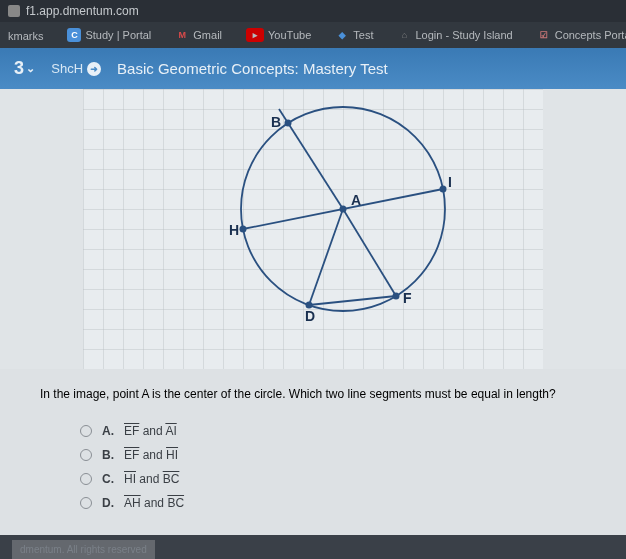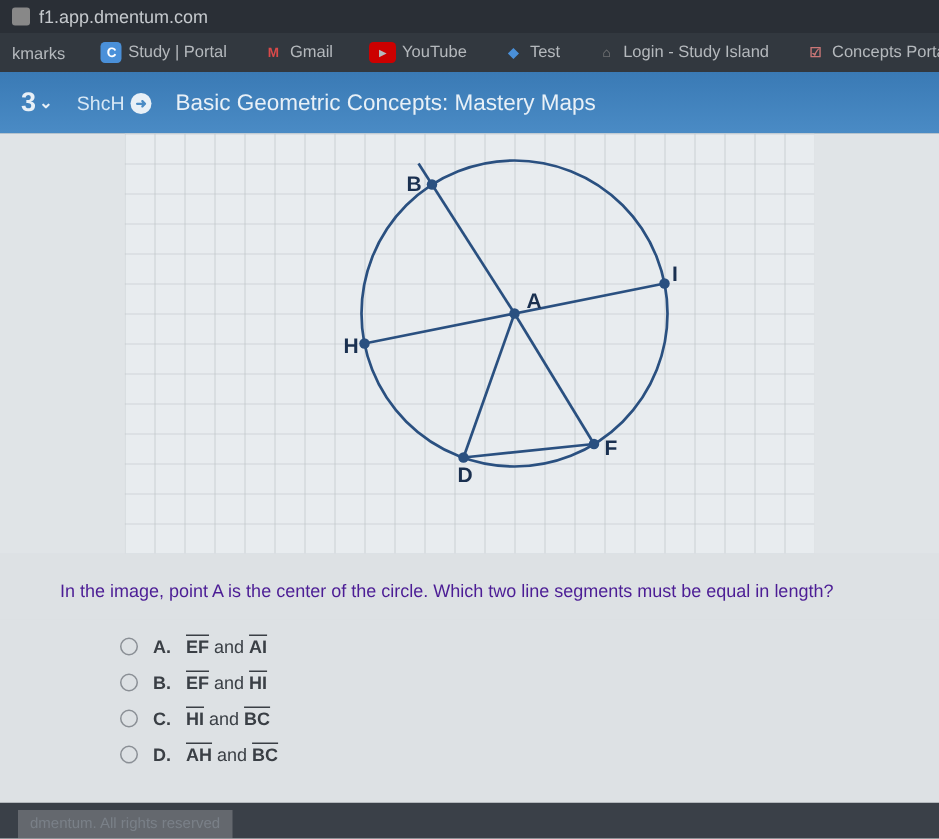--- a/index.html
+++ b/index.html
@@ -26,27 +26,27 @@
     .chev { font-size: 11px; }
     .next-btn { display: flex; align-items: center; gap: 4px; font-size: 13px; color: #d8e8f5; }
     .next-arrow { width: 14px; height: 14px; background: #e8f0f7; color: #4a8bc5; border-radius: 50%; display: inline-flex; align-items: center; justify-content: center; font-size: 9px; font-weight: bold; }
     .title { flex: 1; font-weight: 500; }
     
     .content { background: #d8dde0; margin: 0px; padding: 0; }
     
     .diagram-area { background: #e0e4e7; padding: 0; position: relative; display: flex; justify-content: center; }
     .grid-svg { display: block; }
     
-    .question-text { padding: 18px 40px 12px; font-size: 12px; color: #4c1d95; background: #dde1e4; }
+    .question-text { padding: 18px 40px 12px; font-size: 12px; color: #000000; background: #dde1e4; }
     
     .options { padding: 6px 80px 20px; background: #dde1e4; }
     .option { display: flex; align-items: center; gap: 10px; padding: 5px 0; font-size: 12px; color: #3a3f45; }
     .radio { width: 12px; height: 12px; border: 1.5px solid #8a8f95; border-radius: 50%; flex-shrink: 0; }
     .opt-letter { font-weight: bold; }
-    .overline { text-decoration: overline; font-weight: bold; }
+    .overline { text-decoration: overline; }
     
     .footer { position: absolute; bottom: 0; left: 0; padding: 4px 8px; font-size: 10px; color: #7a8088; background: rgba(200,200,200,0.3); margin-left: 12px; }
   </style>
 </head>
 <body>
 
 <div class="url-bar">
   <span class="url-icon"></span>
   <span class="url-domain">f1.app.dmentum.com</span>
 </div>
@@ -85,21 +85,21 @@
 
 <div class="header">
   <span class="q-num">
     <span>3</span>
     <span class="chev">⌄</span>
   </span>
   <span class="next-btn">
     <span>ShcH</span>
     <span class="next-arrow">➜</span>
   </span>
-  <span class="title">Basic Geometric Concepts: Mastery Maps</span>
+  <span class="title">Basic Geometric Concepts: Mastery Test</span>
 </div>
 
 <div class="content">
   <div class="diagram-area">
     <svg class="grid-svg" width="460" height="280" viewBox="0 0 460 280">
       <defs>
         <pattern id="grid" width="20" height="20" patternUnits="userSpaceOnUse">
           <path d="M 20 0 L 0 0 0 20" fill="none" stroke="#b8bdc2" stroke-width="0.8"></path>
         </pattern>
       </defs>

